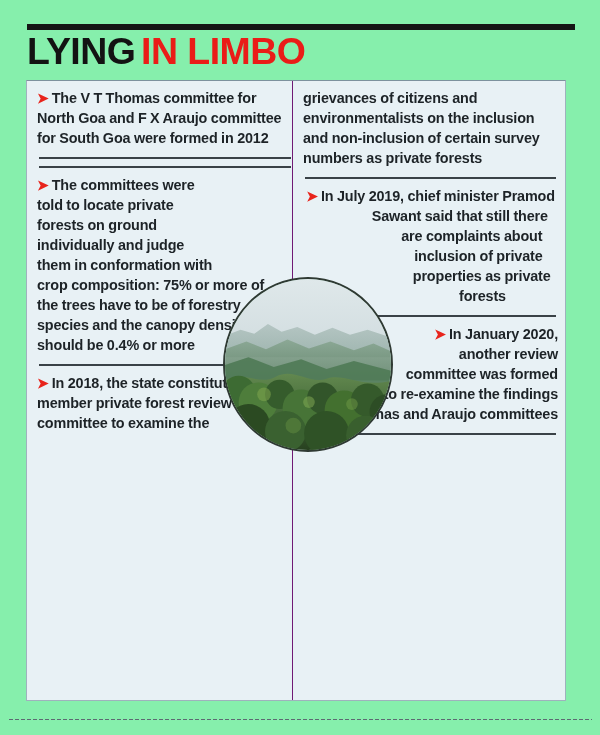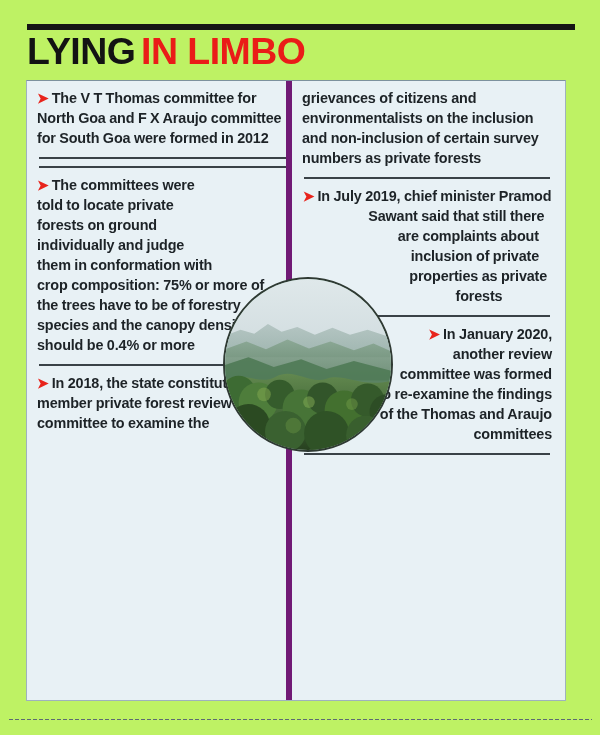--- a/index.html
+++ b/index.html
@@ -8,21 +8,21 @@
     width: 600px;
     height: 735px;
     background: #ffffff;
     font-family: "Liberation Sans", sans-serif;
   }
 
   .infographic {
     position: relative;
     width: 600px;
     height: 735px;
-    background: #bef264;
+    background: #86efac;
     overflow: hidden;
   }
 
   
   .title-rule {
     position: absolute;
     left: 27px;
     top: 24px;
     width: 548px;
     height: 6px;
@@ -72,21 +72,21 @@
     padding: 0;
   }
 
   .col {
     position: absolute;
     top: 0;
     height: 100%;
     padding: 7px 10px 0 10px;
   }
   .col-left  { left: 0;     width: 276px; }
-  .col-right { left: 259px; width: 276px; border-left: 6px solid #701a75; }
+  .col-right { left: 265px; width: 276px; border-left: 1px solid #701a75; }
 
   .item {
     position: relative;
     padding: 0 0 5px 0;
   }
 
   .sep {
     border-top: 2px solid #3a4247;
     margin: 4px 2px 7px 2px;
   }

